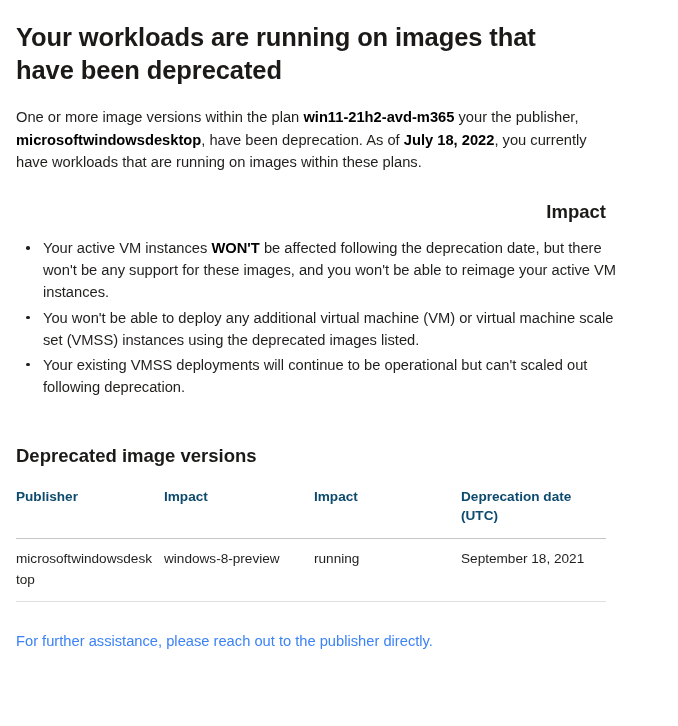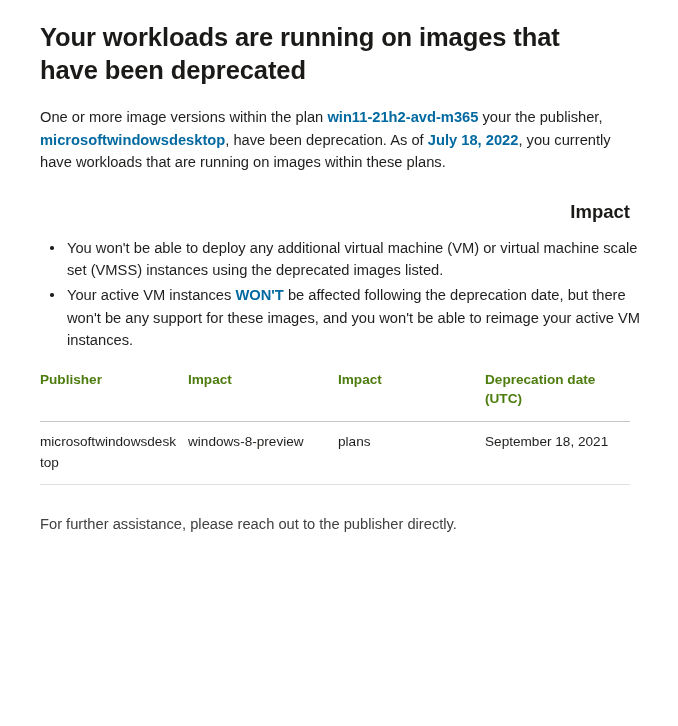--- a/index.html
+++ b/index.html
@@ -9,21 +9,21 @@
   }
   body {
     width: 678px;
     height: 726px;
     overflow: hidden;
     font-family: "Liberation Sans", sans-serif;
     color: #201f1e;
     -webkit-font-smoothing: antialiased;
   }
   .page {
-    padding: 0 40px;
+    padding: 0 16px;
     box-sizing: border-box;
     width: 678px;
   }
   .content {
     width: 590px;
   }
 
   h1.title {
     font-size: 25.5px;
     line-height: 1.30;
@@ -43,21 +43,21 @@
     width: 588px;
   }
 
   p.body-text {
     font-size: 14.7px;
     line-height: 1.52;
     margin: 19px 0 0 0;
     color: #201f1e;
     width: 580px;
   }
-  p.body-text b, li b, .lede b { font-weight: 700; color: #0369a1; }
+  p.body-text b, li b, .lede b { font-weight: 700; color: #000000; }
 
   h2.section {
     font-size: 18.5px;
     line-height: 1.3;
     font-weight: 600;
     color: #1b1a19;
     margin: 27px 0 0 0;
     text-align: right;
   }
 
@@ -98,21 +98,21 @@
     border-collapse: collapse;
     margin-top: 19px;
     width: 590px;
     table-layout: fixed;
   }
   table.versions th {
     text-align: left;
     font-size: 13.6px;
     font-weight: 600;
     line-height: 1.42;
-    color: #4d7c0f;
+    color: #0c4a6e;
     padding: 0 10px 13px 0;
     vertical-align: top;
     border-bottom: 1.6px solid #c8c6c4;
   }
   table.versions td {
     text-align: left;
     font-size: 13.6px;
     font-weight: 400;
     line-height: 1.55;
     color: #201f1e;
@@ -123,62 +123,64 @@
   }
   col.c-publisher { width: 148px; }
   col.c-offer     { width: 150px; }
   col.c-version   { width: 147px; }
   col.c-date      { width: 145px; }
 
   p.footer-note {
     font-size: 14.7px;
     line-height: 1.5;
     margin: 28px 0 0 0;
-    color: #404040;
+    color: #3b82f6;
   }
 </style>
 </head>
 <body>
 
 <div class="page">
   <div class="content">
 
     <h1 class="title">Your workloads are running on images that have been deprecated</h1>
 
 
     <p class="body-text"><span>One or more image versions within the plan </span><b>win11-21h2-avd-m365</b><span> your the publisher, </span><b>microsoftwindowsdesktop</b><span>, have been deprecation. As of </span><b>July 18, 2022</b><span>, you currently have workloads that are running on images within these plans.</span></p>
 
     <h2 class="section">Impact</h2>
 
     <ul class="impact-list">
+      <li><span>Your active VM instances </span><b>WON'T</b><span> be affected following the deprecation date, but there won't be any support for these images, and you won't be able to reimage your active VM instances.</span></li>
       <li><span>You won't be able to deploy any additional virtual machine (VM) or virtual machine scale set (VMSS) instances using the deprecated images listed.</span><b></b><span></span></li>
-      <li><span>Your active VM instances </span><b>WON'T</b><span> be affected following the deprecation date, but there won't be any support for these images, and you won't be able to reimage your active VM instances.</span></li>
+      <li><span>Your existing VMSS deployments will continue to be operational but can't scaled out following deprecation.</span><b></b><span></span></li>
     </ul>
 
+    <h2 class="table-heading">Deprecated image versions</h2>
 
     <table class="versions">
       <colgroup>
         <col class="c-publisher">
         <col class="c-offer">
         <col class="c-version">
         <col class="c-date">
       </colgroup>
       <thead>
         <tr>
           <th>Publisher</th>
           <th>Impact</th>
           <th>Impact</th>
           <th>Deprecation date (UTC)</th>
         </tr>
       </thead>
       <tbody>
         <tr>
           <td>microsoftwindowsdesktop</td>
           <td>windows-8-preview</td>
-          <td>plans</td>
+          <td>running</td>
           <td>September 18, 2021</td>
         </tr>
       </tbody>
     </table>
 
     <p class="footer-note">For further assistance, please reach out to the publisher directly.</p>
   </div>
 
 </div>
 

